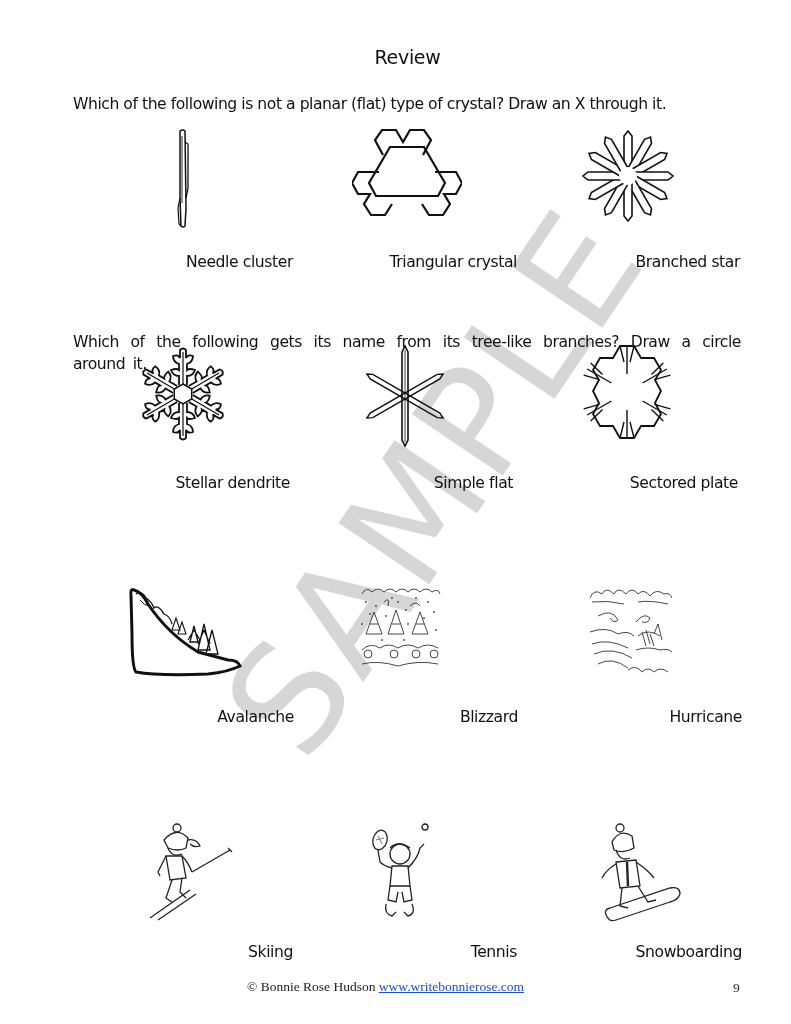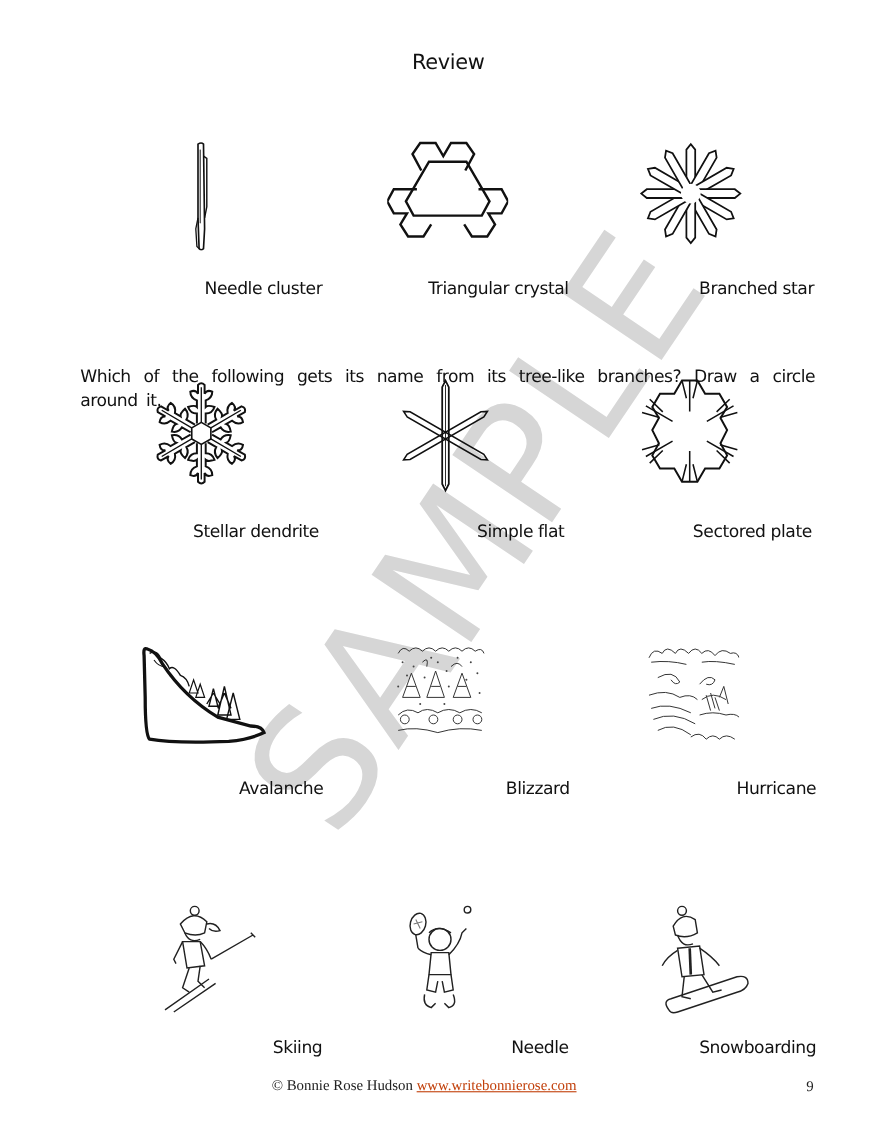--- a/index.html
+++ b/index.html
@@ -13,33 +13,34 @@
     }
     .layer { position: absolute; left: 0; top: 0; width: 791px; height: 968px; z-index: 1; }
     .title { position: absolute; left: 0; width: 815px; top: 46px; text-align: center; font-size: 19px; letter-spacing: -0.3px; }
     .q { position: absolute; left: 73px; width: 668px; font-size: 15.6px; letter-spacing: -0.45px; line-height: 22px; }
     .q.justify { text-align: justify; text-align-last: left; word-spacing: 3px; margin-top: 27px; }
     .row { position: absolute; left: 0; width: 791px; }
     .cell { position: absolute; width: 200px; margin-left: -100px; text-align: center; }
     .cell svg { display: block; margin: 0 auto; }
     .label { position: absolute; width: 220px; margin-left: -110px; text-align: right; font-size: 15.6px; letter-spacing: -0.4px; }
     .footer { position: absolute; top: 979px; left: 247px; font-family: "Liberation Serif", serif; font-size: 13.5px; color: #222; }
-    .footer a { color: #c2410c; text-decoration: underline; }
+    .footer a { color: #1d4ed8; text-decoration: underline; }
     .pagenum { position: absolute; top: 980px; left: 733px; font-family: "Liberation Serif", serif; font-size: 13.5px; color: #222; }
   </style>
 </head>
 <body>
 
 <div class="page">
 
   <div class="watermark">SAMPLE</div>
 
   <div class="layer">
     <div class="title">Review</div>
 
+    <div class="q" style="top:93px;">Which of the following is not a planar (flat) type of crystal? Draw an X through it.</div>
     <div class="row" style="top:128px;">
       <div class="cell" style="left:183px;">
         <svg width="30" height="100" viewBox="0 0 30 100">
           <path d="M12 3 Q15 1 17 3 L18 80 L17 98 Q15 100 13 98 L12 70 Z" fill="none" stroke="#111" stroke-width="1.5"></path>
           <path d="M17 14 L20 16 L20 60 L18 70" fill="none" stroke="#111" stroke-width="1.3"></path>
           <path d="M14 8 L14 75" stroke="#111" stroke-width="0.9"></path>
           <path d="M12 70 L10 80 L11 96 L13 98" fill="none" stroke="#111" stroke-width="1.2"></path>
         </svg>
       </div>
       <div class="cell" style="left:407px;">
@@ -239,21 +240,21 @@
             <path d="M29 40 L30 64" stroke-width="2.4"></path>
             <path d="M18 42 Q8 48 4 56 M38 40 Q50 48 56 56"></path>
             <path d="M24 66 L22 84 L30 86 M40 64 L50 80 L58 78"></path>
             <path d="M10 96 Q4 88 12 86 L72 66 Q82 64 82 72 Q80 78 72 80 L18 98 Q12 100 10 96 Z"></path>
           </g>
         </svg>
       </div>
     </div>
     <div class="row" style="top:943px;">
       <div class="label" style="left:183px;">Skiing</div>
-      <div class="label" style="left:407px;">Needle</div>
+      <div class="label" style="left:407px;">Tennis</div>
       <div class="label" style="left:632px;">Snowboarding</div>
     </div>
 
     <div class="footer">
       <span>© Bonnie Rose Hudson</span>
       <a>www.writebonnierose.com</a>
     </div>
     <div class="pagenum">9</div>
   </div>
 </div>

